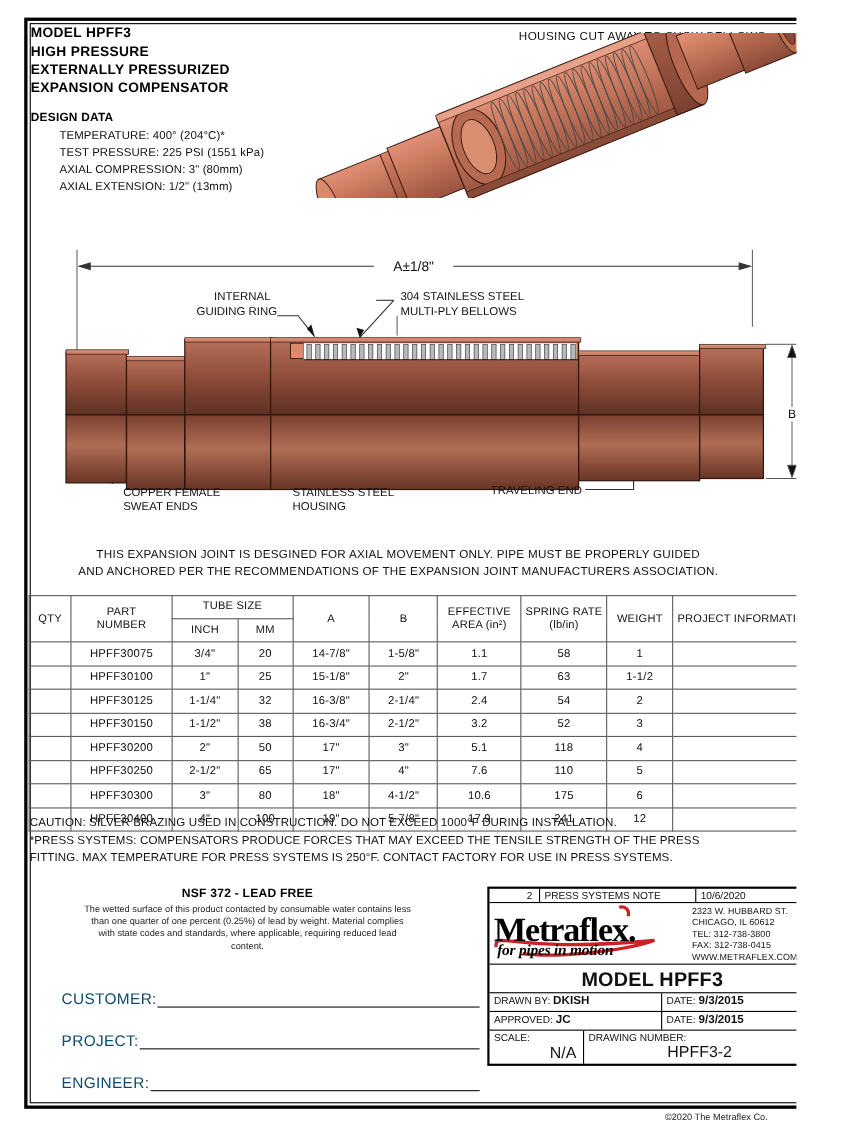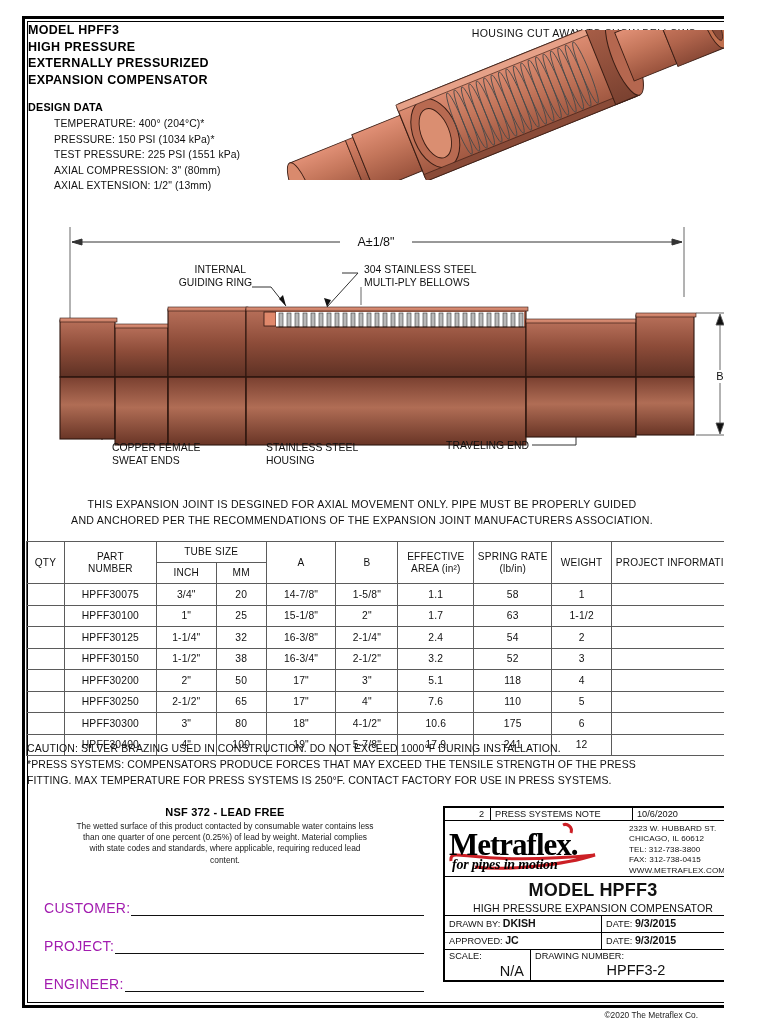--- a/index.html
+++ b/index.html
@@ -141,24 +141,24 @@
   }
   .nsf-body {
     font-size: 8.4px;
     line-height: 11.2px;
     margin-top: 3px;
     color: #222;
     padding: 0 46px;
   }
   .fill-lines {
     position: absolute;
-    left: 44px; top: 900px;
+    left: 56px; top: 900px;
     width: 380px;
     font-size: 14px;
-    color: #a21caf;
+    color: #0c4a6e;
     letter-spacing: .3px;
   }
   .fill-row { display: flex; align-items: flex-end; margin-bottom: 22px; }
   .fill-label { white-space: nowrap; }
   .fill-rule {
     flex: 1;
     border-bottom: 1.3px solid #111;
     margin-left: 1px;
     height: 13px;
   }
@@ -235,21 +235,20 @@
   <div class="title-block">
     <div class="model-title">
       <div>MODEL HPFF3</div>
       <div>HIGH PRESSURE</div>
       <div>EXTERNALLY PRESSURIZED</div>
       <div>EXPANSION COMPENSATOR</div>
     </div>
     <div class="design-head">DESIGN DATA</div>
     <div class="design-list">
       <div>TEMPERATURE: 400° (204°C)*</div>
-      <div>PRESSURE: 150 PSI (1034 kPa)*</div>
       <div>TEST PRESSURE: 225 PSI (1551 kPa)</div>
       <div>AXIAL COMPRESSION: 3" (80mm)</div>
       <div>AXIAL EXTENSION: 1/2" (13mm)</div>
     </div>
   </div>
 
   <div class="cutaway-note">HOUSING CUT AWAY TO SHOW BELLOWS</div>
 
   <svg id="iso" width="460" height="150" viewBox="0 0 460 150">
     <defs>
@@ -638,21 +637,20 @@
         <div>2323 W. HUBBARD ST.</div>
         <div>CHICAGO, IL 60612</div>
         <div>TEL: 312-738-3800</div>
         <div>FAX: 312-738-0415</div>
         <div>WWW.METRAFLEX.COM</div>
       </div>
     </div>
 
     <div class="model-row">
       <div class="model-big">MODEL HPFF3</div>
-      <div class="model-sub">HIGH PRESSURE EXPANSION COMPENSATOR</div>
     </div>
 
     <div class="sig-row">
       <div class="sig-left">
         <span>DRAWN BY:</span>
         <span class="sig-val">DKISH</span>
       </div>
       <div class="sig-right">
         <span>DATE:</span>
         <span class="sig-val">9/3/2015</span>

